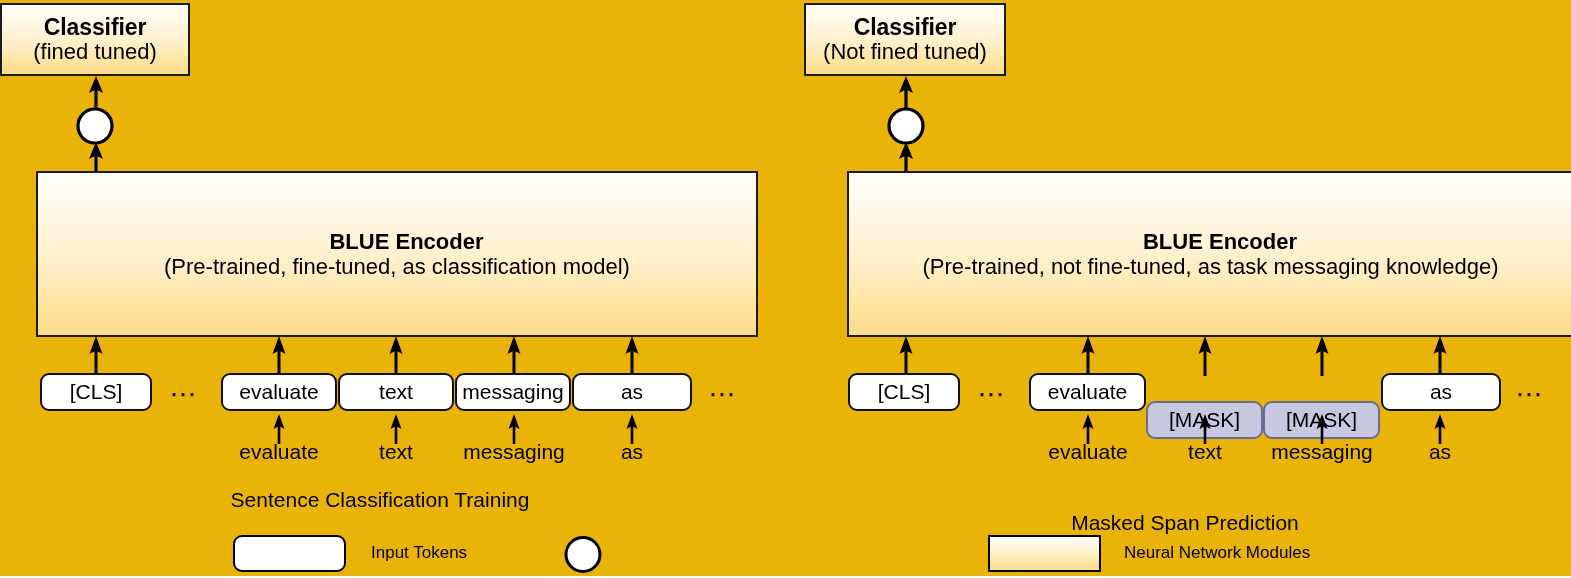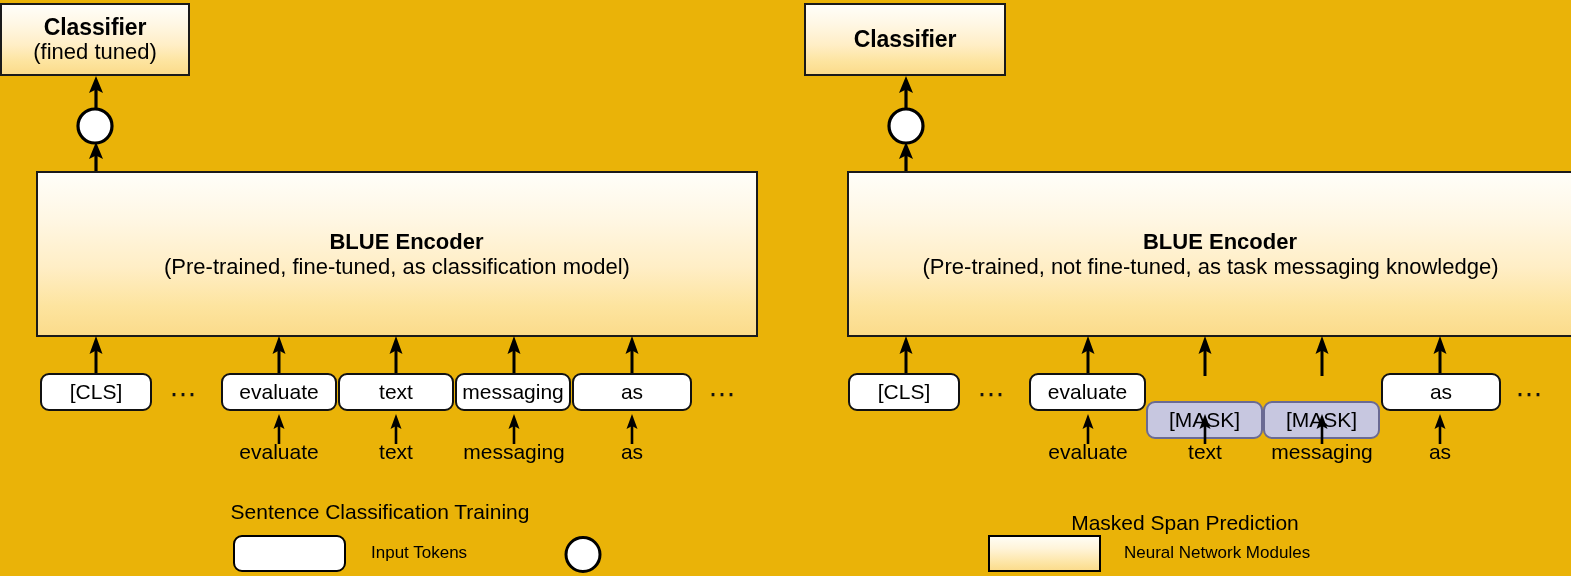--- a/index.html
+++ b/index.html
@@ -184,24 +184,25 @@
   <svg class="abs" style="left:619px; top:414px; width:26px; height:30px;" viewBox="0 0 26 30">
     <line x1="13" y1="30" x2="13" y2="10" stroke="#000" stroke-width="2.6"></line>
     <polygon points="13,0 7.5,15 13,12 18.5,15" fill="#000"></polygon>
   </svg>
 
   <div class="abs word-label" style="left:209px; top:440px; width:140px;">evaluate</div>
   <div class="abs word-label" style="left:326px; top:440px; width:140px;">text</div>
   <div class="abs word-label" style="left:444px; top:440px; width:140px;">messaging</div>
   <div class="abs word-label" style="left:562px; top:440px; width:140px;">as</div>
 
-  <div class="abs caption" style="left:160px; top:500px; width:440px;">Sentence Classification Training</div>
+  <div class="abs caption" style="left:160px; top:488px; width:440px;">Sentence Classification Training</div>
 
   <div class="abs nn-box" style="left:804px; top:3px; width:202px; height:73px;">
     <div class="classifier-title">Classifier</div>
+    <div class="classifier-sub">(Not fined tuned)</div>
   </div>
 
   <svg class="abs" style="left:890px; top:76px; width:32px; height:32px;" viewBox="0 0 32 32">
     <line x1="16" y1="32" x2="16" y2="11" stroke="#000" stroke-width="3.2"></line>
     <polygon points="16,0 9,17 16,13.5 23,17" fill="#000"></polygon>
   </svg>
 
   <svg class="abs" style="left:886px; top:106px; width:40px; height:40px;" viewBox="0 0 40 40">
     <circle cx="20" cy="20" r="17" fill="#fff" stroke="#000" stroke-width="3.2"></circle>
   </svg>

